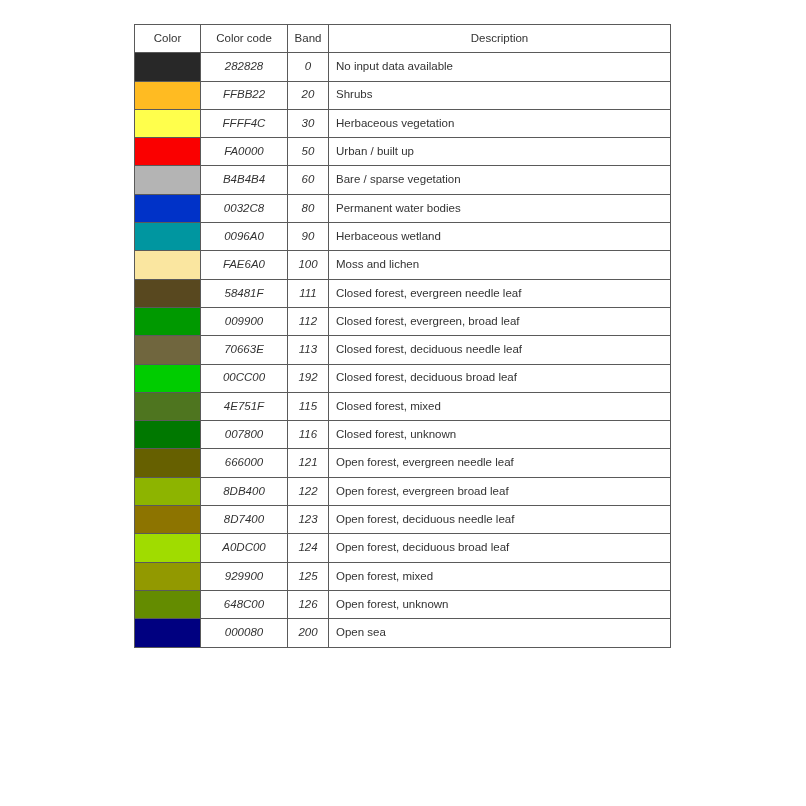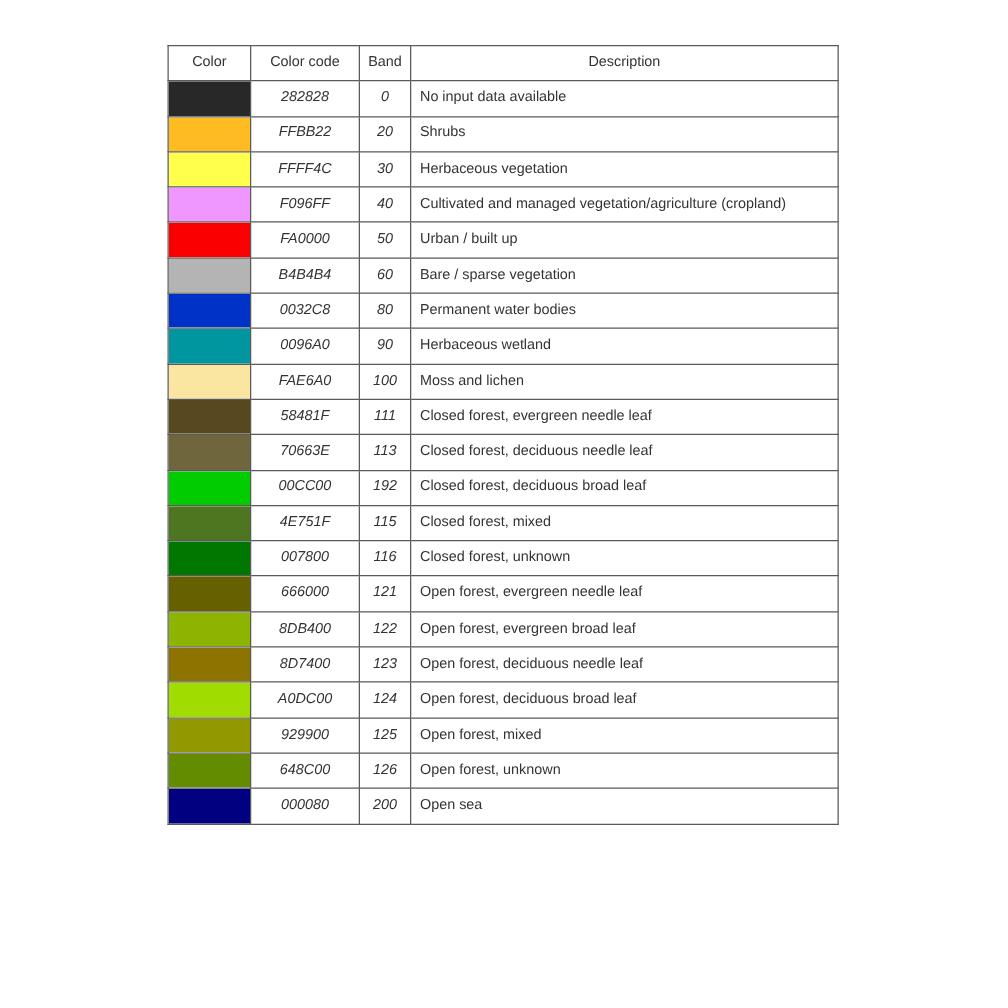--- a/index.html
+++ b/index.html
@@ -11,21 +11,21 @@
       width: 806px;
       height: 806px;
       position: relative;
       overflow: hidden;
       font-family: "Liberation Sans", "DejaVu Sans", sans-serif;
       color: #333333;
     }
     #legend-table {
       position: absolute;
       left: 134px;
-      top: 36px;
+      top: 24px;
       width: 536px;
       border-collapse: collapse;
       table-layout: fixed;
       font-size: 11.5px;
     }
     #legend-table col.c-color { width: 66px; }
     #legend-table col.c-code { width: 87px; }
     #legend-table col.c-band { width: 41px; }
     #legend-table col.c-desc { width: 342px; }
     #legend-table th, #legend-table td {
@@ -96,28 +96,20 @@
       <tr>
         <td class="swatch">
           <div style="background-color: rgb(255, 255, 76);"></div>
         </td>
         <td class="code">FFFF4C</td>
         <td class="band">30</td>
         <td class="desc">Herbaceous vegetation</td>
       </tr>
       <tr>
         <td class="swatch">
-          <div style="background-color: rgb(240, 150, 255);"></div>
-        </td>
-        <td class="code">F096FF</td>
-        <td class="band">40</td>
-        <td class="desc">Cultivated and managed vegetation/agriculture (cropland)</td>
-      </tr>
-      <tr>
-        <td class="swatch">
           <div style="background-color: rgb(250, 0, 0);"></div>
         </td>
         <td class="code">FA0000</td>
         <td class="band">50</td>
         <td class="desc">Urban / built up</td>
       </tr>
       <tr>
         <td class="swatch">
           <div style="background-color: rgb(180, 180, 180);"></div>
         </td>
@@ -149,20 +141,28 @@
         <td class="band">100</td>
         <td class="desc">Moss and lichen</td>
       </tr>
       <tr>
         <td class="swatch">
           <div style="background-color: rgb(88, 72, 31);"></div>
         </td>
         <td class="code">58481F</td>
         <td class="band">111</td>
         <td class="desc">Closed forest, evergreen needle leaf</td>
+      </tr>
+      <tr>
+        <td class="swatch">
+          <div style="background-color: rgb(0, 153, 0);"></div>
+        </td>
+        <td class="code">009900</td>
+        <td class="band">112</td>
+        <td class="desc">Closed forest, evergreen, broad leaf</td>
       </tr>
       <tr>
         <td class="swatch">
           <div style="background-color: rgb(112, 102, 62);"></div>
         </td>
         <td class="code">70663E</td>
         <td class="band">113</td>
         <td class="desc">Closed forest, deciduous needle leaf</td>
       </tr>
       <tr>

